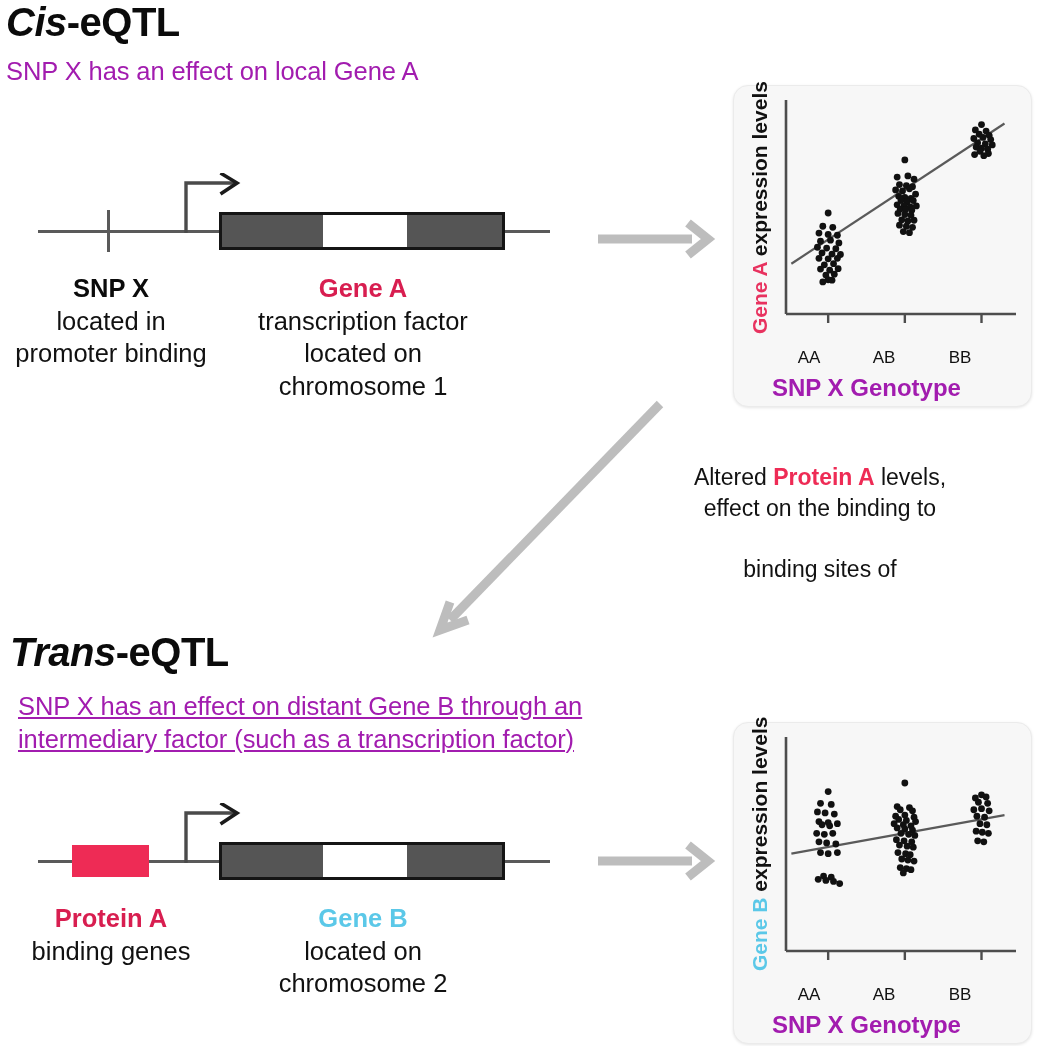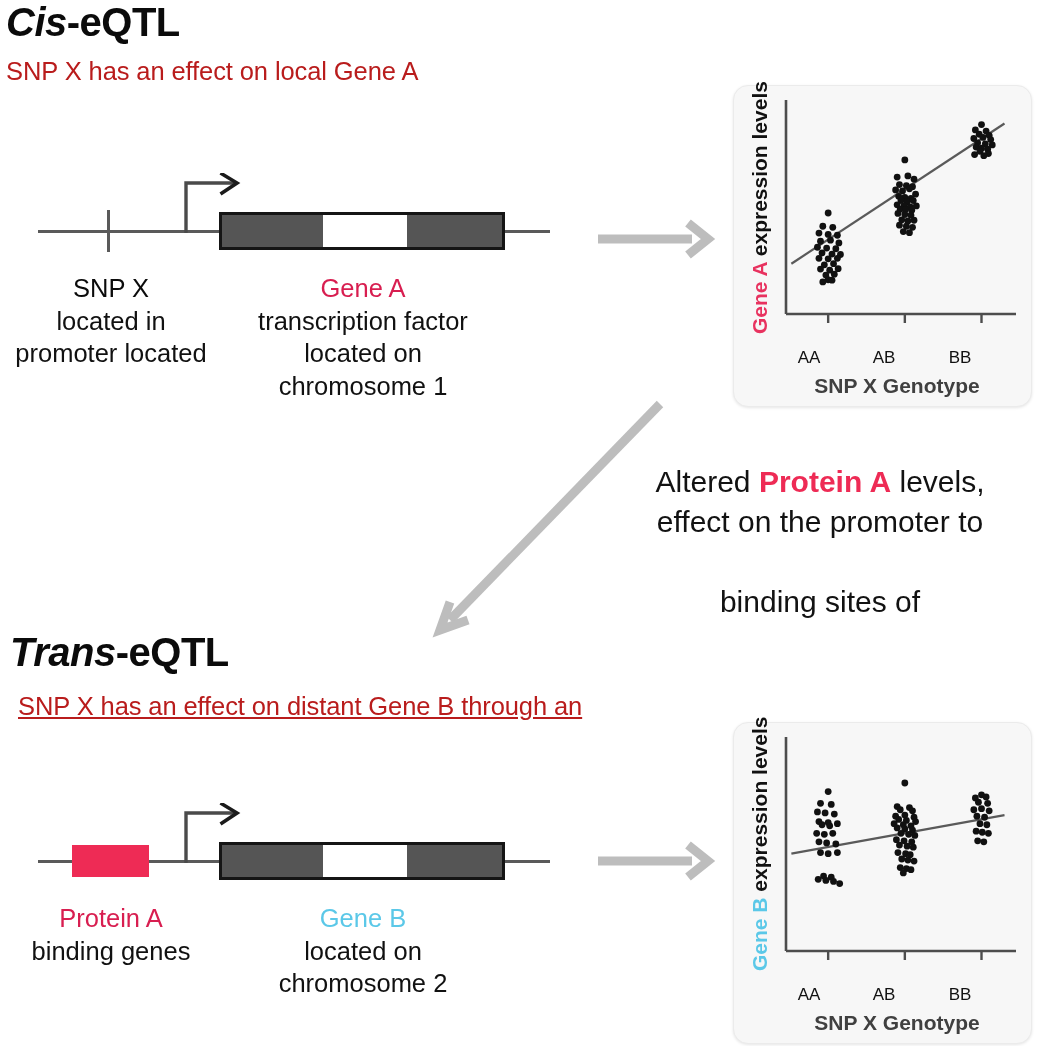--- a/index.html
+++ b/index.html
@@ -31,21 +31,21 @@
     color: #0b0b0b;
     white-space: nowrap;
   }
   .section-title .ital {
     font-style: italic;
   }
   .section-sub {
     font-size: 25.5px;
     font-weight: normal;
     line-height: 1.28;
-    color: #b91c1c;
+    color: #a21caf;
     letter-spacing: -0.1px;
   }
 
   
   .track { position: absolute; }
   .track-line {
     position: absolute;
     background: #5a5a5a;
     height: 3px;
   }
@@ -74,32 +74,32 @@
 
   
   .track-label {
     position: absolute;
     text-align: center;
     line-height: 1.28;
     font-size: 25.5px;
     color: #111111;
   }
   .track-label .hdr {
-    font-weight: normal;
+    font-weight: bold;
     display: block;
   }
   .hdr.pink { color: #d81e50; }
   .hdr.cyan { color: #5bc8e8; }
   .hdr.dark { color: #0b0b0b; }
 
   
   .mid-text {
     position: absolute;
     text-align: center;
-    font-size: 30px;
+    font-size: 23px;
     line-height: 1.33;
     color: #121212;
   }
   .mid-text .em {
     color: #ee2b55;
     font-weight: bold;
   }
 
   
   .panel {
@@ -116,24 +116,23 @@
     transform: rotate(-90deg);
     font-size: 21px;
     font-weight: bold;
     white-space: nowrap;
     color: #111111;
   }
   .axis-title-y .gene-a { color: #e8325f; }
   .axis-title-y .gene-b { color: #5bc8e8; }
   .axis-title-x {
     position: absolute;
-    font-size: 21px;
+    font-size: 24px;
     font-weight: bold;
-    text-align: center;
-    color: #404040;
+    color: #a21caf;
     white-space: nowrap;
   }
   .tick-label {
     position: absolute;
     font-size: 17px;
     text-align: center;
     color: #111111;
   }
 
   
@@ -164,21 +163,21 @@
     <div class="gene-box" style="left:219px; top:57px; width:286px; height:38px;">
       <div class="exon" style="width:36%;"></div>
       <div class="intron-white" style="width:30%;"></div>
       <div class="exon" style="width:34%;"></div>
     </div>
   </div>
 
   <div class="track-label" style="left:0px; top:272px; width:222px;">
     <span class="hdr dark">SNP X</span>
     <span>located in</span><br>
-    <span>promoter located</span>
+    <span>promoter binding</span>
   </div>
 
   <div class="track-label" style="left:230px; top:272px; width:266px;">
     <span class="hdr pink">Gene A</span>
     <span>transcription factor</span><br>
     <span>located on</span><br>
     <span>chromosome 1</span>
   </div>
 
   <svg class="flow-arrow" style="left:596px; top:218px;" width="120" height="42" viewBox="0 0 120 42">
@@ -293,31 +292,32 @@
     <div class="axis-title-x" style="left:38px; top:288px; width:250px;">SNP X Genotype</div>
   </div>
 
   <svg class="flow-arrow" style="left:418px; top:392px;" width="260" height="252" viewBox="0 0 260 252">
     <line x1="242" y1="12" x2="32" y2="228" stroke="#bdbdbd" stroke-width="9"></line>
     <path d="M50,228 L22,238 L32,210" fill="none" stroke="#bdbdbd" stroke-width="9" stroke-linecap="butt" stroke-linejoin="miter"></path>
   </svg>
 
   <div class="mid-text" style="left:620px; top:462px; width:400px;">
     <span>Altered </span><span class="em">Protein A</span><span> levels,</span><br>
-    <span>effect on the promoter to</span><br>
+    <span>effect on the binding to</span><br>
     <br>
     <span>binding sites of</span><br>
   </div>
 
   <div class="section-title abs" style="left:10px; top:632px;">
     <span class="ital">Trans</span><span>-eQTL</span>
   </div>
 
   <div class="section-sub abs" style="left:18px; top:690px;text-decoration:underline;">
     <span>SNP X has an effect on distant Gene B through an</span><br>
+    <span>intermediary factor (such as a transcription factor)</span>
   </div>
 
   <div class="track" style="left:0; top:790px; width:600px; height:110px;">
 
     <div class="track-line" style="left:38px; top:70px; width:512px;"></div>
 
     <div class="protein-box" style="left:72px; top:55px; width:77px; height:32px;"></div>
 
     <svg class="tss" style="left:182px; top:13px;" width="70" height="62" viewBox="0 0 70 62">
       <path d="M4,60 L4,10 L52,10" fill="none" stroke="#4a4a4a" stroke-width="3.4"></path>

